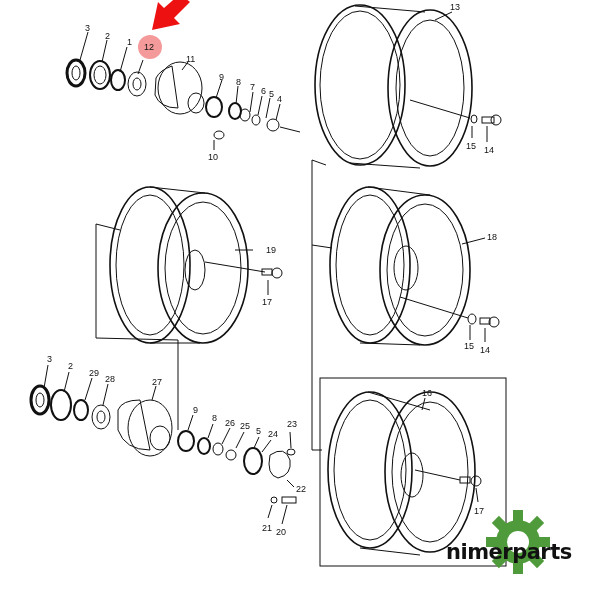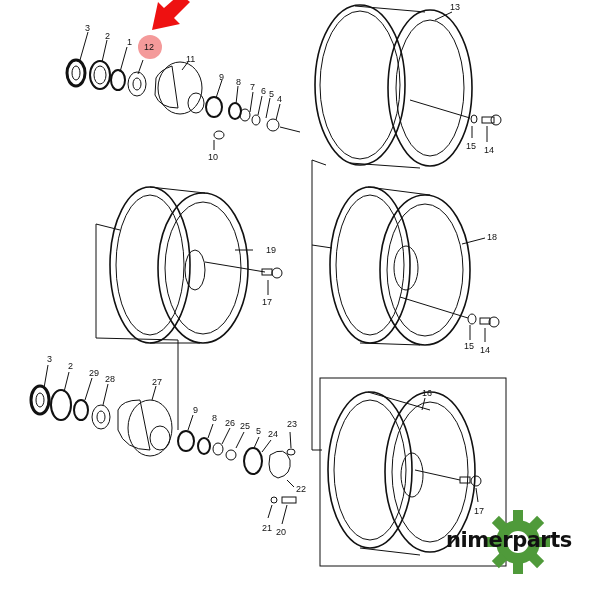--- a/index.html
+++ b/index.html
@@ -1,19 +1,19 @@
 <!DOCTYPE html>
 <html><head>
 <meta charset="utf-8">
 <style>
   html, body { margin:0; padding:0; background:#ffffff; }
   body { width:600px; height:600px; position:relative; overflow:hidden; font-family:"DejaVu Sans", sans-serif; }
   svg { position:absolute; left:0; top:0; }
   .lbl { font-family:"Liberation Sans", sans-serif; font-size:9px; fill:#111; }
-  .brand { position:absolute; left:446px; top:528px; font-family:"DejaVu Sans", sans-serif; font-size:21px; font-weight:bold; color:#111; letter-spacing:-0.5px; }
+  .brand { position:absolute; left:446px; top:540px; font-family:"DejaVu Sans", sans-serif; font-size:21px; font-weight:bold; color:#111; letter-spacing:-0.5px; }
 </style>
 </head>
 <body>
 
 <svg width="600" height="600" viewBox="0 0 600 600">
   <g fill="none" stroke="#111" stroke-width="1">
 
     <path d="M312 160 L312 450 L322 450"></path>
     <path d="M312 160 L326 165"></path>
     <path d="M312 245 L332 248"></path>

